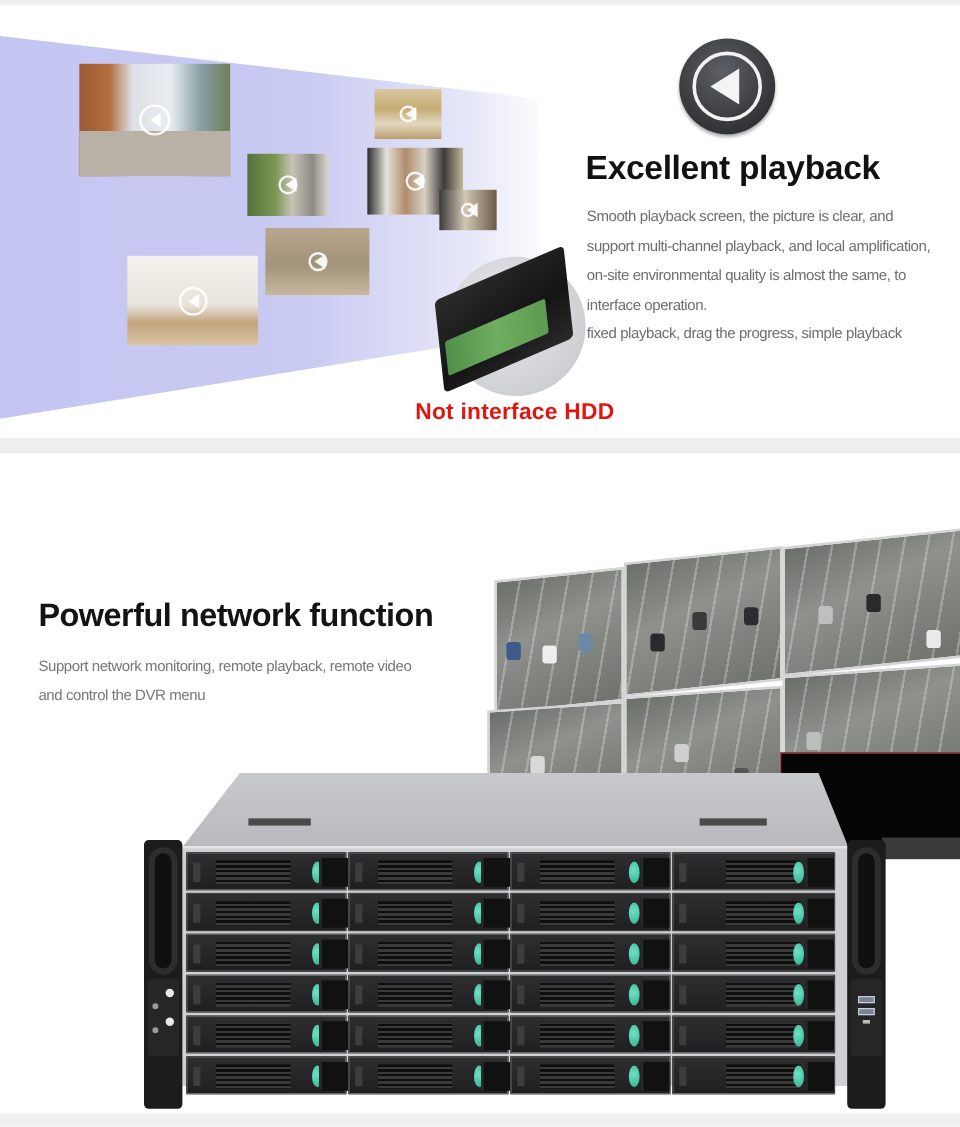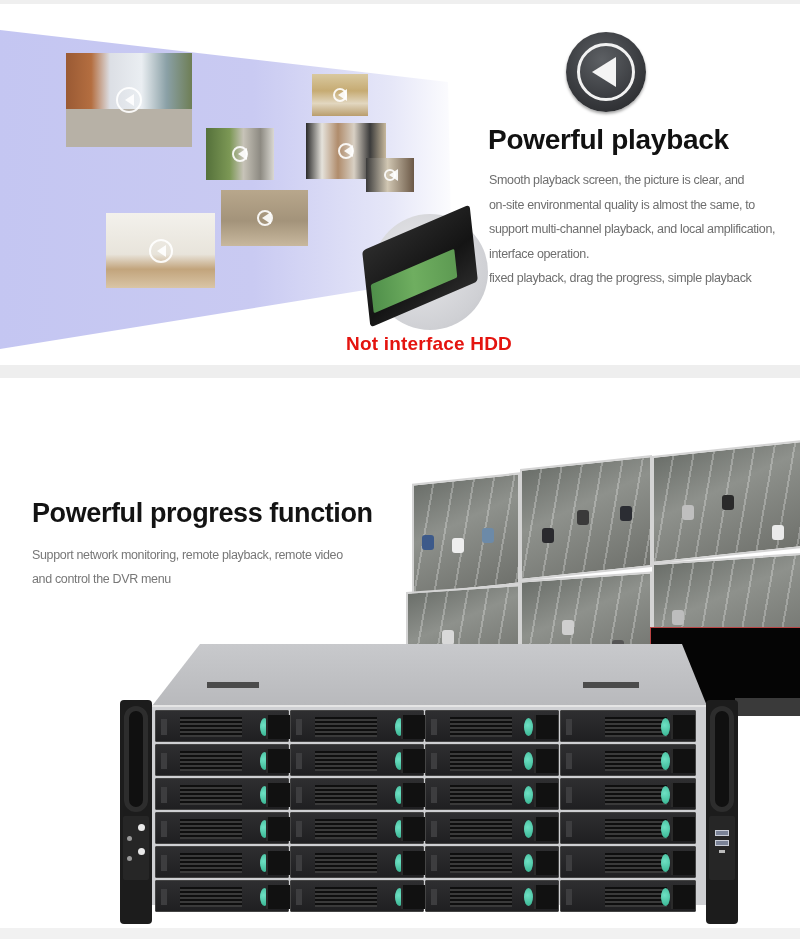--- a/index.html
+++ b/index.html
@@ -188,34 +188,34 @@
   <div class="hdd-circle"></div>
   <div class="hdd-body"></div>
   <div class="hdd-pcb"></div>
   <div class="hdd-label">Not interface HDD</div>
 
   <div class="playback-icon">
     <div class="ring"></div>
     <div class="tri"></div>
   </div>
 
-  <h2 class="h-playback">Powerful playback</h2>
+  <h2 class="h-playback">Excellent playback</h2>
   <p class="p-playback">
     <span>Smooth playback screen, the picture is clear, and</span>
+    <span>support multi-channel playback, and local amplification,</span>
     <span>on-site environmental quality is almost the same, to</span>
-    <span>support multi-channel playback, and local amplification,</span>
     <span>interface operation.</span>
     <span>fixed playback, drag the progress, simple playback</span>
   </p>
 </section>
 
 <div class="separator"></div>
 
 <section class="section-network">
-  <h2 class="h-network">Powerful progress function</h2>
+  <h2 class="h-network">Powerful network function</h2>
   <p class="p-network">
     <span>Support network monitoring, remote playback, remote video</span>
     <span>and control the DVR menu</span>
   </p>
 
   <div class="videowall">
     <div class="vw-panel" style="left:10px;top:68px;width:108px;height:112px;transform:skewY(-6deg);"></div>
     <div class="vw-panel" style="left:118px;top:52px;width:132px;height:112px;transform:skewY(-6deg);"></div>
     <div class="vw-panel" style="left:250px;top:38px;width:150px;height:108px;transform:skewY(-6deg);"></div>
     <div class="vw-panel" style="left:4px;top:178px;width:114px;height:86px;transform:skewY(-4deg);"></div>

